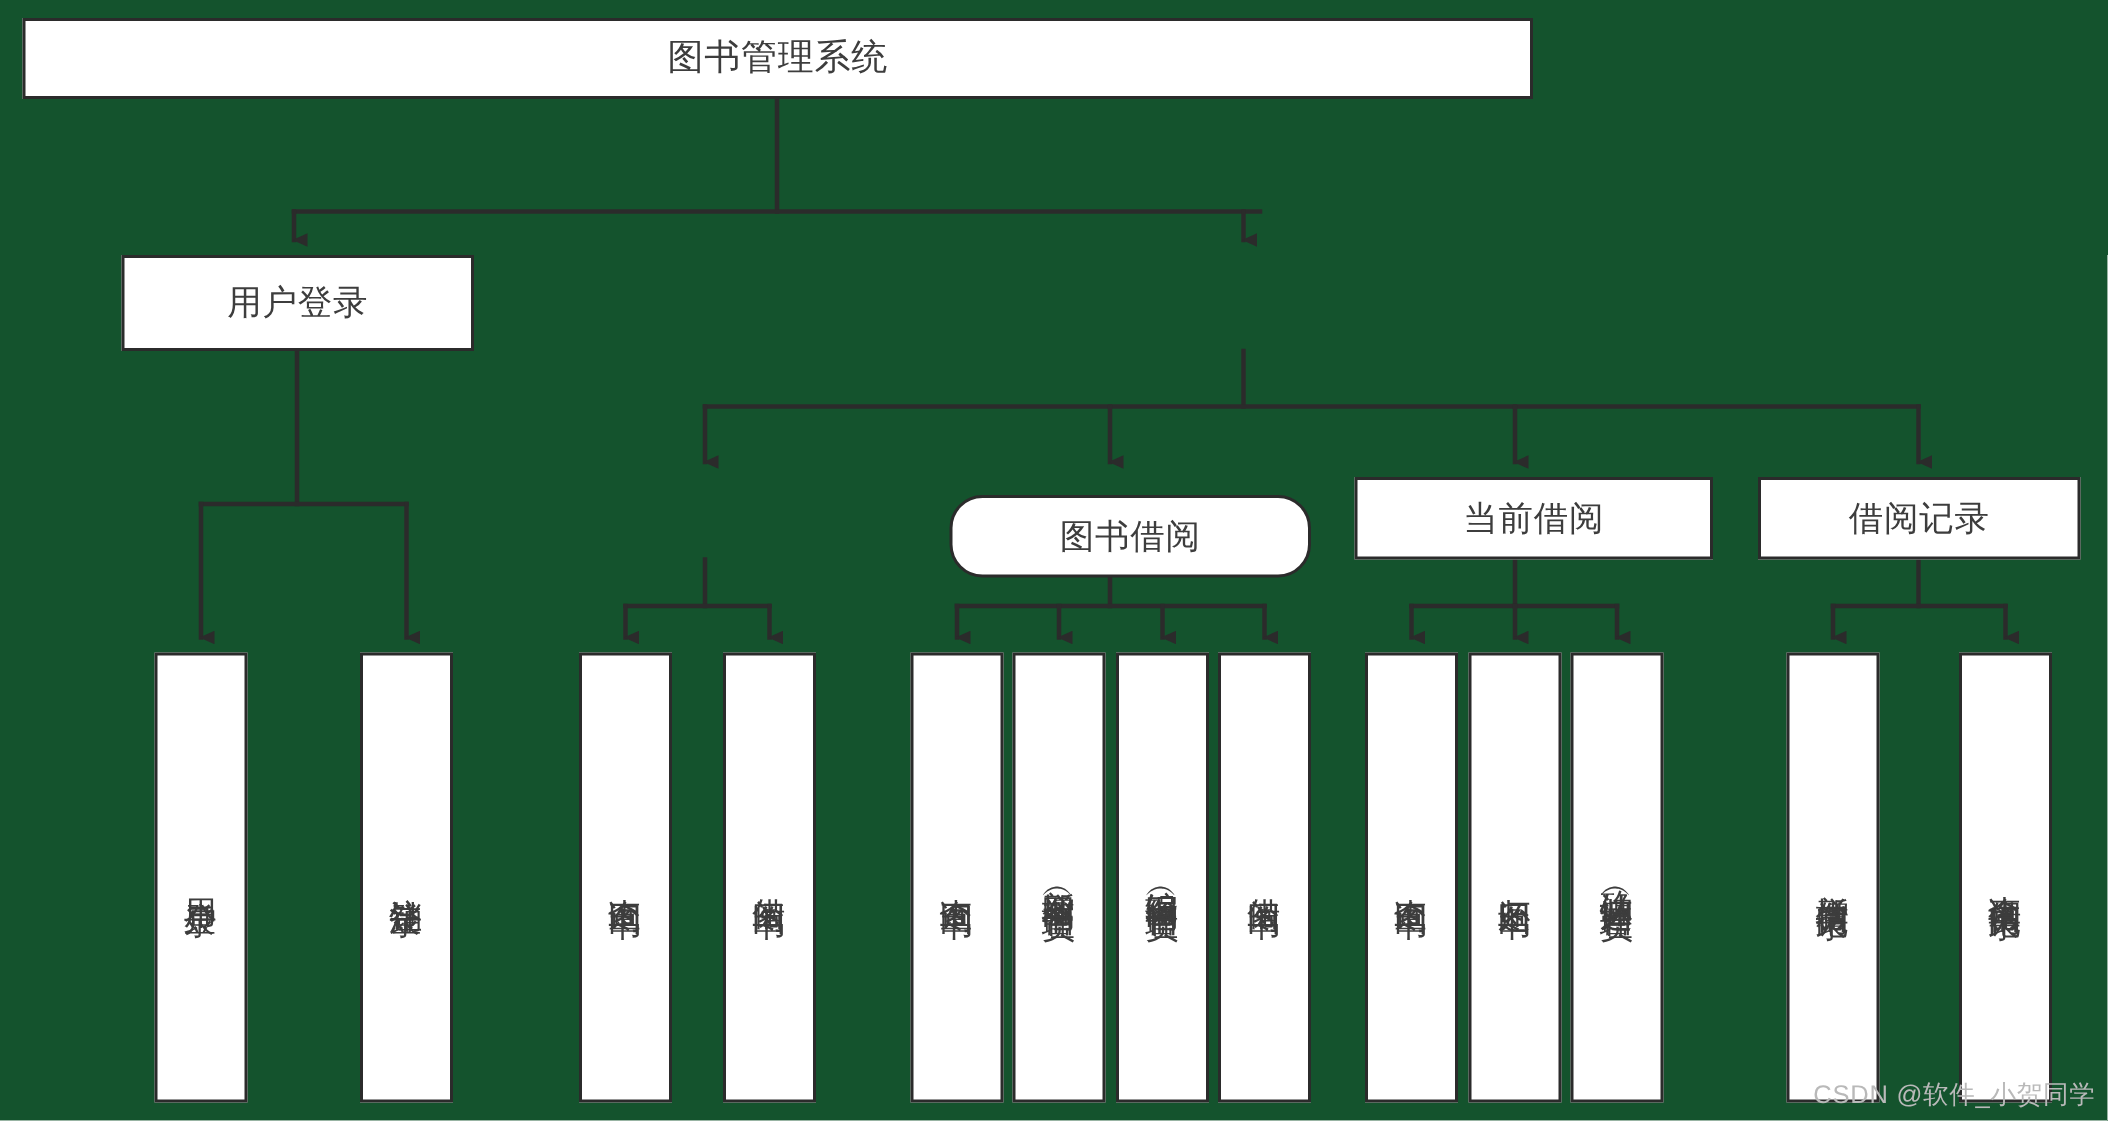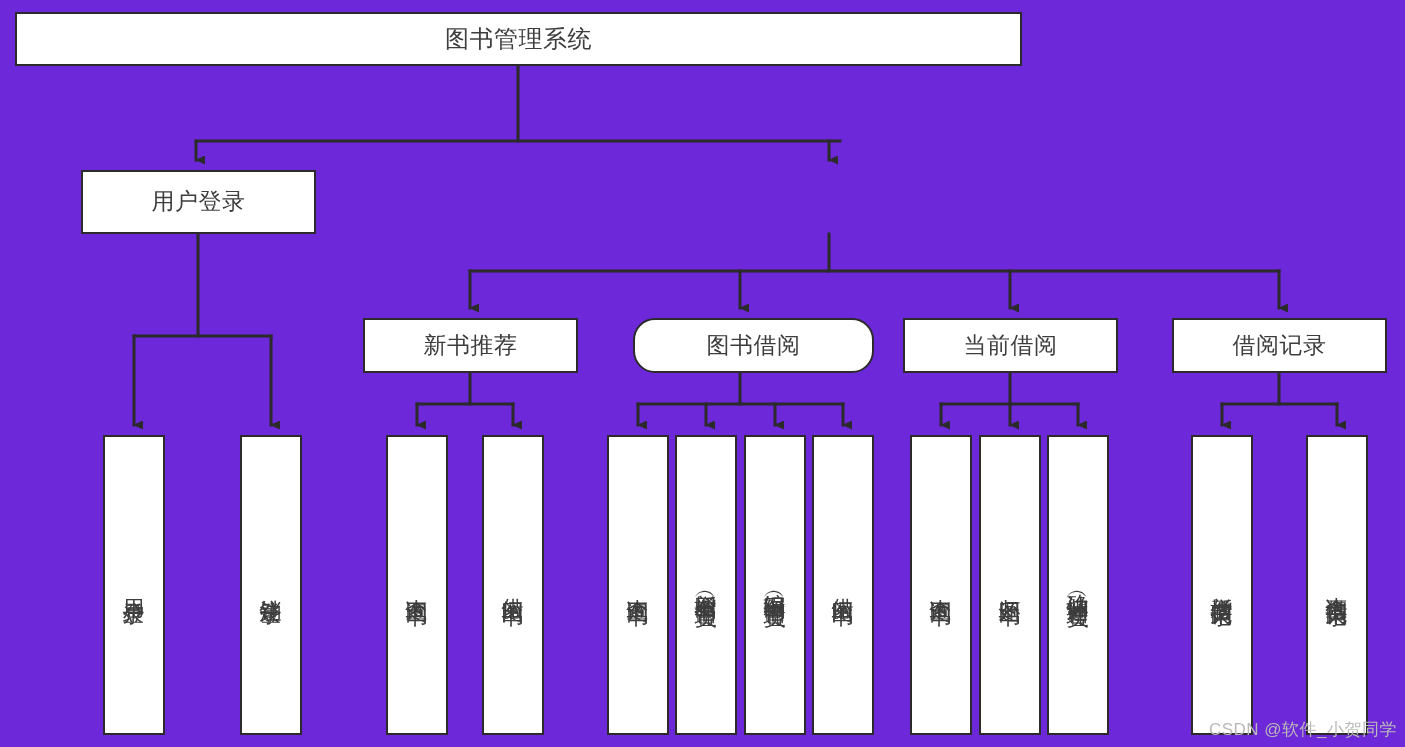--- a/index.html
+++ b/index.html
@@ -9,21 +9,21 @@
     background: #ffffff;
   }
   body {
     font-family: "Liberation Sans", "DejaVu Sans", sans-serif;
     color: #333333;
   }
   #diagram-root {
     position: relative;
     width: 1405px;
     height: 747px;
-    background: #6d28d9;
+    background: #14532d;
     overflow: hidden;
   }
   #edge-layer {
     position: absolute;
     left: 0;
     top: 0;
     width: 1405px;
     height: 747px;
     pointer-events: none;
   }
@@ -130,27 +130,24 @@
   </svg>
 
   <div class="node horiz root" style="left:15px; top:12px; width:1007px; height:54px;">
     <span class="label">图书管理系统</span>
   </div>
 
   <div class="node horiz" style="left:81px; top:170px; width:235px; height:64px;">
     <span class="label">用户登录</span>
   </div>
 
-  <div class="node horiz" style="left:363px; top:318px; width:215px; height:55px;">
-    <span class="label">新书推荐</span>
-  </div>
-  <div class="node horiz" style="left:633px; top:318px; width:241px; height:55px;border-radius:22px;">
+  <div class="node horiz" style="left:633px; top:330px; width:241px; height:55px;border-radius:22px;">
     <span class="label">图书借阅</span>
   </div>
-  <div class="node horiz" style="left:903px; top:318px; width:215px; height:55px;">
+  <div class="node horiz" style="left:903px; top:318px; width:239px; height:55px;">
     <span class="label">当前借阅</span>
   </div>
   <div class="node horiz" style="left:1172px; top:318px; width:215px; height:55px;">
     <span class="label">借阅记录</span>
   </div>
 
   <div class="node vert" style="left:103px; top:435px; width:62px; height:300px;">
     <span class="label">用户登录</span>
   </div>
   <div class="node vert" style="left:240px; top:435px; width:62px; height:300px;">

